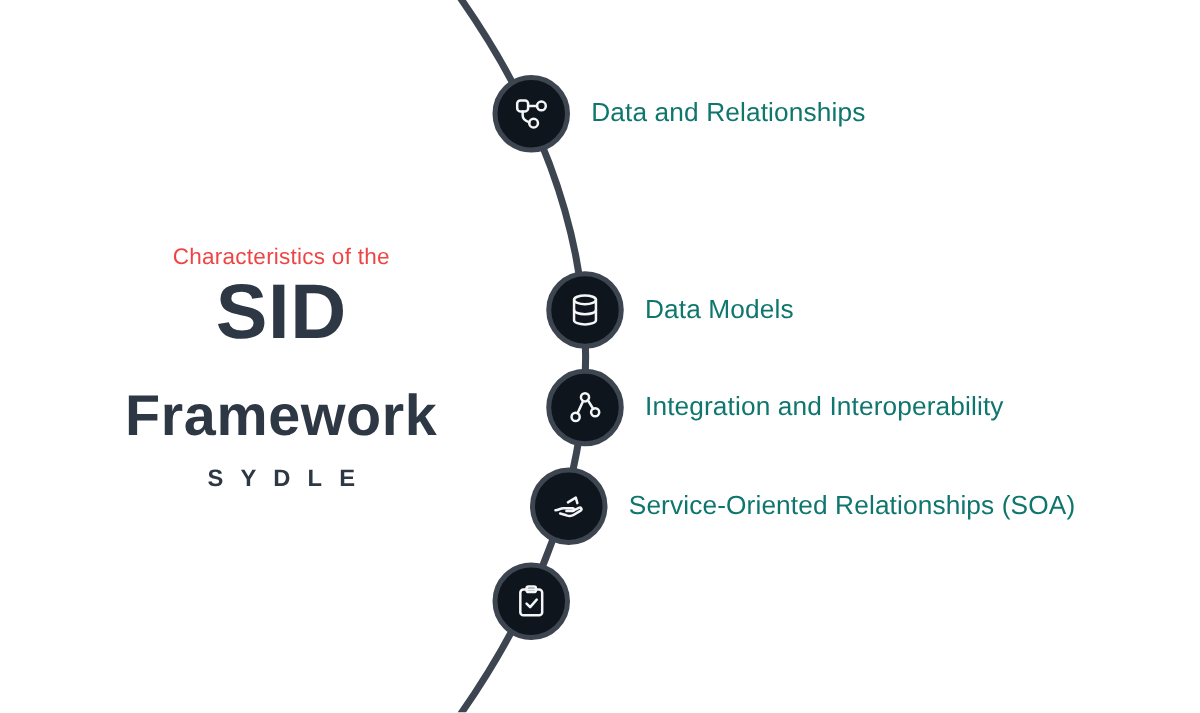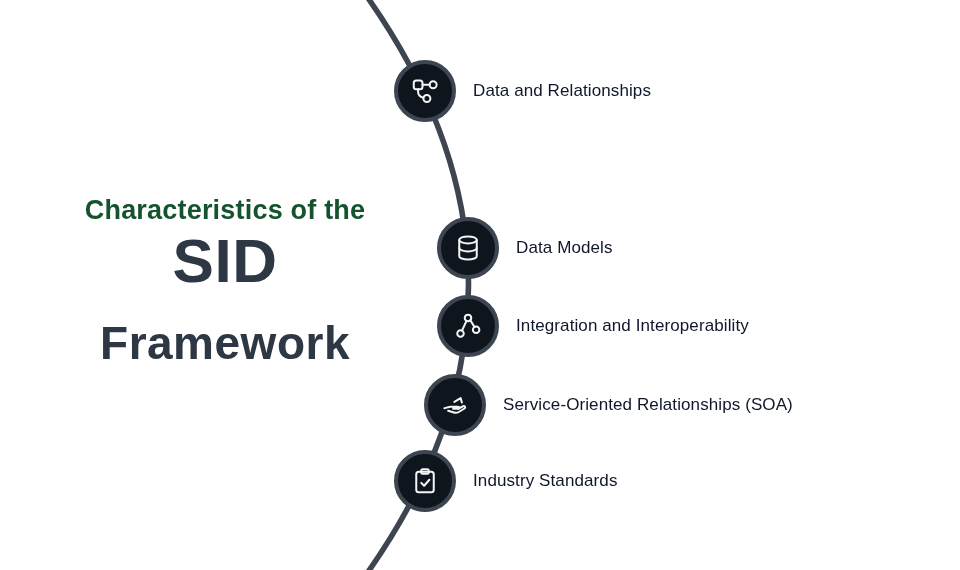--- a/index.html
+++ b/index.html
@@ -26,23 +26,23 @@
   .title-block {
     position: absolute;
     left: 40px;
     top: 194px;
     width: 370px;
     text-align: center;
     z-index: 2;
     color: #2e3744;
   }
   .title-line1 {
-    font-size: 27px;
-    font-weight: 700;
-    color: #14532d;
+    font-size: 18px;
+    font-weight: 400;
+    color: #ef4444;
     letter-spacing: 0.2px;
     line-height: 1.25;
   }
   .title-line2 {
     font-size: 62px;
     font-weight: 700;
     color: #2e3744;
     line-height: 1.05;
     letter-spacing: 0.5px;
   }
@@ -88,38 +88,39 @@
     stroke-width: 1.6;
     stroke-linecap: round;
     stroke-linejoin: round;
   }
   .node-label {
     position: absolute;
     left: 79px;
     top: 50%;
     transform: translateY(-50%);
     white-space: nowrap;
-    font-size: 17px;
-    color: #0f172a;
+    font-size: 21px;
+    color: #0f766e;
     letter-spacing: 0.1px;
   }
 </style>
 </head>
 <body>
 
 <div class="canvas">
 
   <svg class="curve-svg" viewBox="0 0 960 570" aria-hidden="true">
     <path d="M 355 -20 Q 582 285 355 590" stroke="#3d4550" stroke-width="5.5" fill="none"></path>
   </svg>
 
   <div class="title-block">
     <div class="title-line1">Characteristics of the</div>
     <div class="title-line2">SID</div>
     <div class="title-line3">Framework</div>
+    <div class="brand-logo">SYDLE</div>
   </div>
 
   <div class="node" style="left:394px; top:60px;">
     <div class="node-circle">
       <svg viewBox="0 0 24 24">
         <rect x="3" y="3.5" width="7" height="7" rx="2"></rect>
         <circle cx="18.5" cy="7" r="2.8"></circle>
         <circle cx="13.5" cy="18" r="2.8"></circle>
         <path d="M10 7 L15.7 7"></path>
         <path d="M6.5 10.5 L6.5 13 C6.5 15.5 8.5 16.8 10.8 17.5"></path>
@@ -165,16 +166,15 @@
   </div>
 
   <div class="node" style="left:394px; top:450px;">
     <div class="node-circle">
       <svg viewBox="0 0 24 24">
         <rect x="5" y="4.5" width="14" height="16.5" rx="2"></rect>
         <rect x="9" y="2.5" width="6" height="3.6" rx="1.2"></rect>
         <path d="M9 13.5 L11.3 15.8 L15.5 11"></path>
       </svg>
     </div>
-    <span class="node-label">Industry Standards</span>
   </div>
 
 </div>
 
 </body></html>

